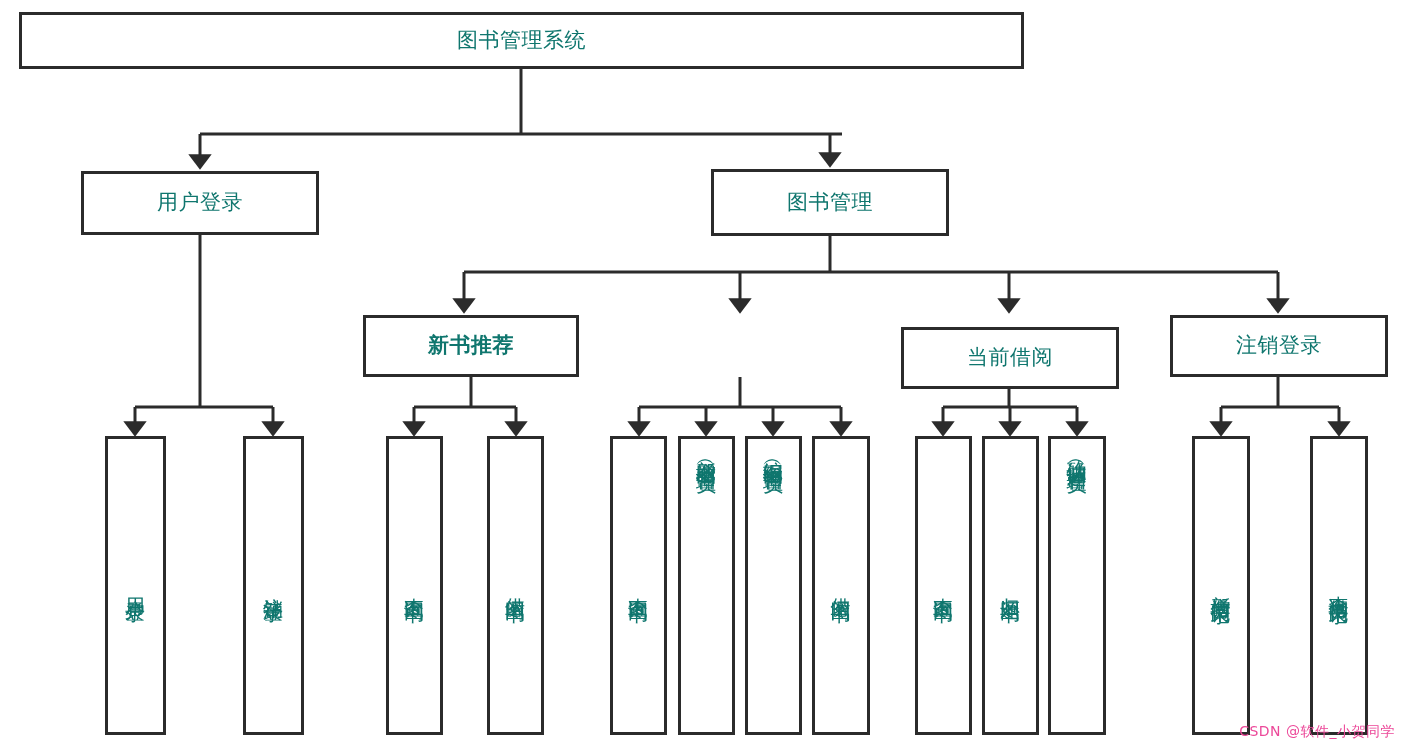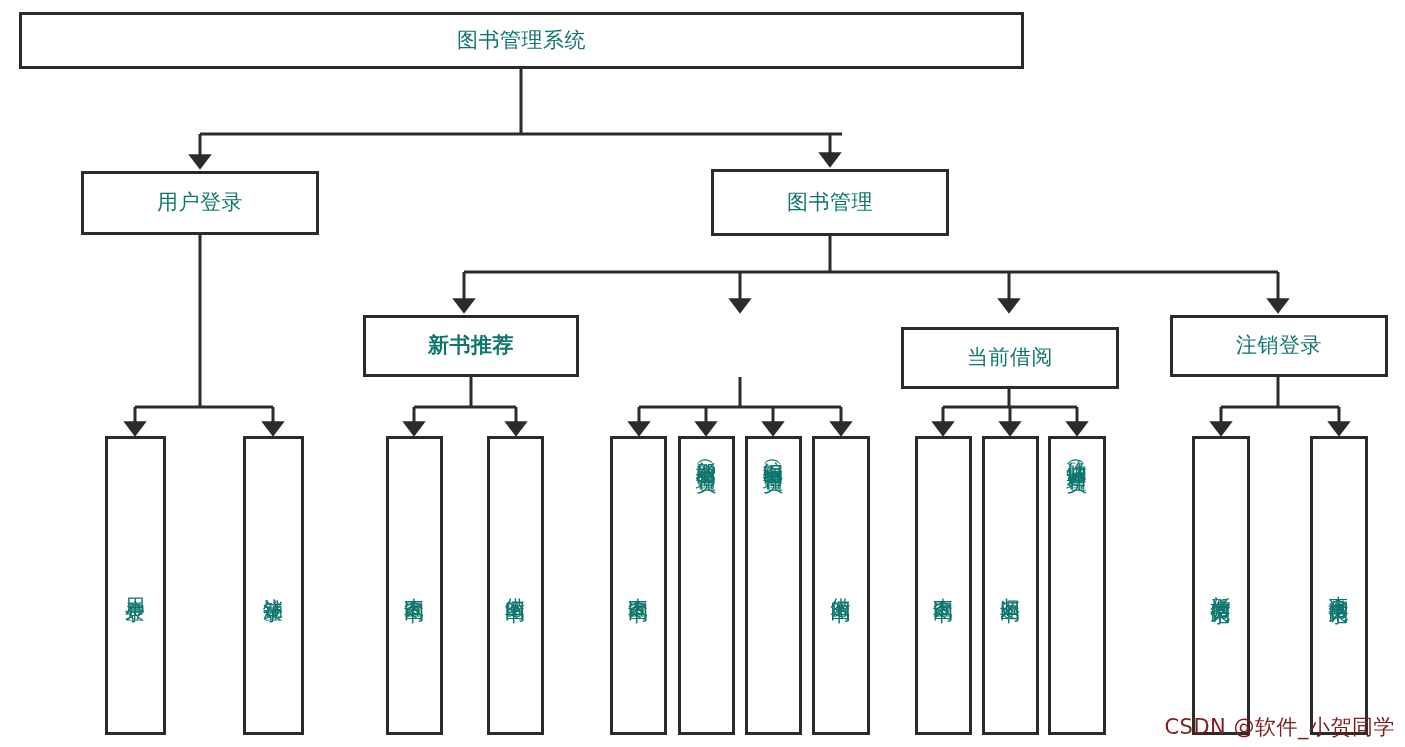--- a/index.html
+++ b/index.html
@@ -60,22 +60,22 @@
     white-space: nowrap;
   }
   .node-box.vertical.centered {
     align-items: center;
     padding-top: 0;
   }
   .watermark {
     position: absolute;
     right: 10px;
     bottom: 6px;
-    color: #7f1d1d;
-    font-size: 21px;
+    color: #ec4899;
+    font-size: 14px;
     white-space: nowrap;
     letter-spacing: 0.5px;
     pointer-events: none;
   }
 </style>
 </head>
 <body>
 
 <div id="diagram-root">
 

